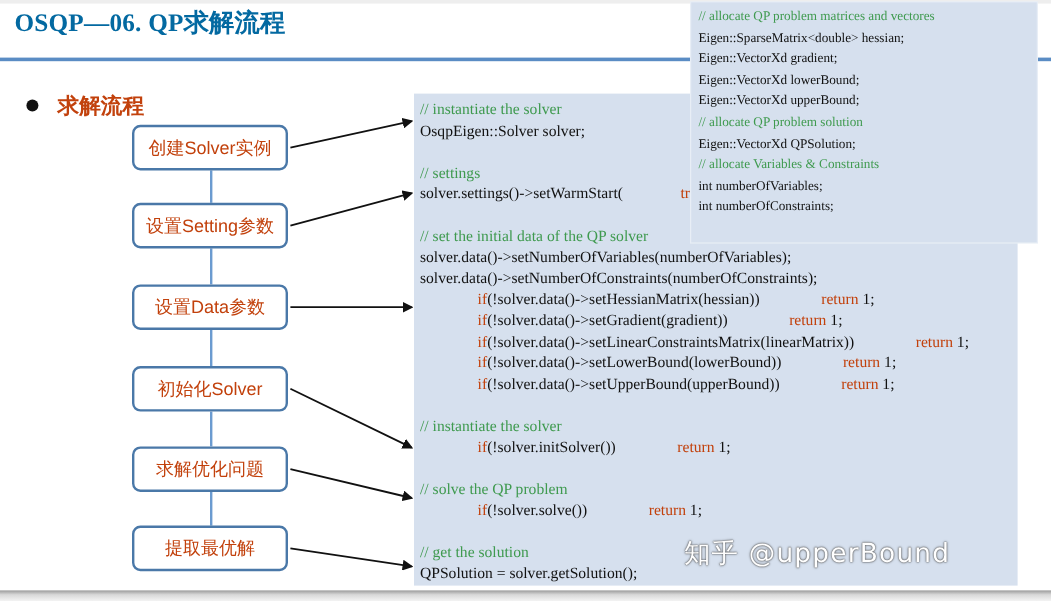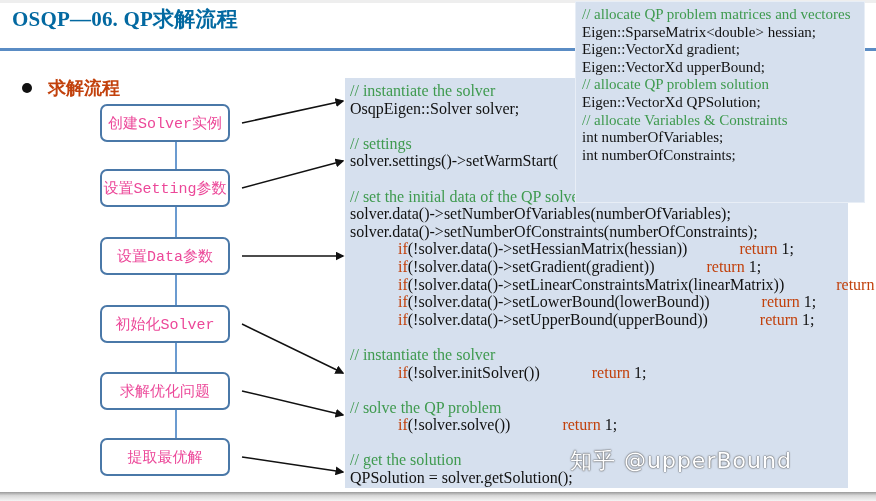--- a/index.html
+++ b/index.html
@@ -2,28 +2,28 @@
 <html><head>
 <meta charset="utf-8">
 <style>
   html,body{margin:0;padding:0;}
   body{width:876px;height:501px;position:relative;background:#ffffff;overflow:hidden;font-family:"Liberation Serif",serif;}
   .topline{position:absolute;left:0;top:0;width:876px;height:3px;background:#eeeeee;}
   .title{position:absolute;left:12px;top:5px;font-size:21px;font-weight:bold;color:#0369a1;font-family:"Liberation Serif",serif;letter-spacing:0.2px;}
   .title-rule{position:absolute;left:0;top:48px;width:876px;height:3px;background:#5a8cc4;}
   .bullet{position:absolute;left:22px;top:83px;width:10px;height:10px;border-radius:50%;background:#111;}
   .section{position:absolute;left:48px;top:76px;font-size:18px;font-weight:bold;color:#c2410c;font-family:"DejaVu Sans",sans-serif;}
-  .step{position:absolute;left:100px;width:130px;height:38px;border:2px solid #4a78a8;border-radius:7px;background:#fff;box-sizing:border-box;display:flex;align-items:center;justify-content:center;font-size:15px;color:#ec4899;font-family:Liberation Mono, monospace;}
+  .step{position:absolute;left:110px;width:130px;height:38px;border:2px solid #4a78a8;border-radius:7px;background:#fff;box-sizing:border-box;display:flex;align-items:center;justify-content:center;font-size:15px;color:#c2410c;font-family:Liberation Sans, sans-serif;}
   .vconn{position:absolute;left:175px;width:2px;background:#6b9bd0;}
-  .code{position:absolute;left:345px;top:78px;width:503px;height:410px;background:#d6e0ee;box-sizing:border-box;padding:4px 0 0 5px;font-size:16px;line-height:17.6px;color:#111;}
+  .code{position:absolute;left:345px;top:78px;width:503px;height:410px;background:#d6e0ee;box-sizing:border-box;padding:4px 0 0 5px;font-size:13px;line-height:17.6px;color:#111;}
   .ln{white-space:pre;height:17.6px;}
   .gap{height:17.6px;}
   .cm{color:#3f9a4f;}
   .kw{color:#c2410c;margin-left:48px;}
-  .alloc{position:absolute;left:576px;top:2px;width:288px;height:200px;background:#d6e0ee;box-sizing:border-box;padding:4px 0 0 6px;font-size:15px;line-height:17.6px;color:#111;box-shadow:0 0 0 1px #e8eef6;}
+  .alloc{position:absolute;left:576px;top:2px;width:288px;height:200px;background:#d6e0ee;box-sizing:border-box;padding:4px 0 0 6px;font-size:11px;line-height:17.6px;color:#111;box-shadow:0 0 0 1px #e8eef6;}
   .bottom{position:absolute;left:0;top:492px;width:876px;height:9px;background:linear-gradient(#9a9a9a,#d8d8d8 40%,#f4f4f4);}
   svg.arrows{position:absolute;left:0;top:0;}
   .wm{position:absolute;left:570px;top:446px;font-size:22px;color:#fff;font-family:"DejaVu Sans",sans-serif;text-shadow:0 0 2px #555,0 0 1px #333;letter-spacing:1px;}
 </style>
 </head>
 <body>
 
 <div class="topline"></div>
 <div class="title">OSQP—06. QP求解流程</div>
 <div class="title-rule"></div>
@@ -79,20 +79,21 @@
   <div class="ln"><span class="kw">if</span><span>(!solver.solve()) </span><span class="kw">return</span><span> 1;</span></div>
   <div class="gap"></div>
   <div class="ln cm">// get the solution</div>
   <div class="ln">QPSolution = solver.getSolution();</div>
 </div>
 
 <div class="alloc">
   <div class="ln cm">// allocate QP problem matrices and vectores</div>
   <div class="ln">Eigen::SparseMatrix&lt;double&gt; hessian;</div>
   <div class="ln">Eigen::VectorXd gradient;</div>
+  <div class="ln">Eigen::VectorXd lowerBound;</div>
   <div class="ln">Eigen::VectorXd upperBound;</div>
   <div class="ln cm">// allocate QP problem solution</div>
   <div class="ln">Eigen::VectorXd QPSolution;</div>
   <div class="ln cm">// allocate Variables &amp; Constraints</div>
   <div class="ln">int numberOfVariables;</div>
   <div class="ln">int numberOfConstraints;</div>
 </div>
 
 <svg class="arrows" width="876" height="501">
   <defs>

